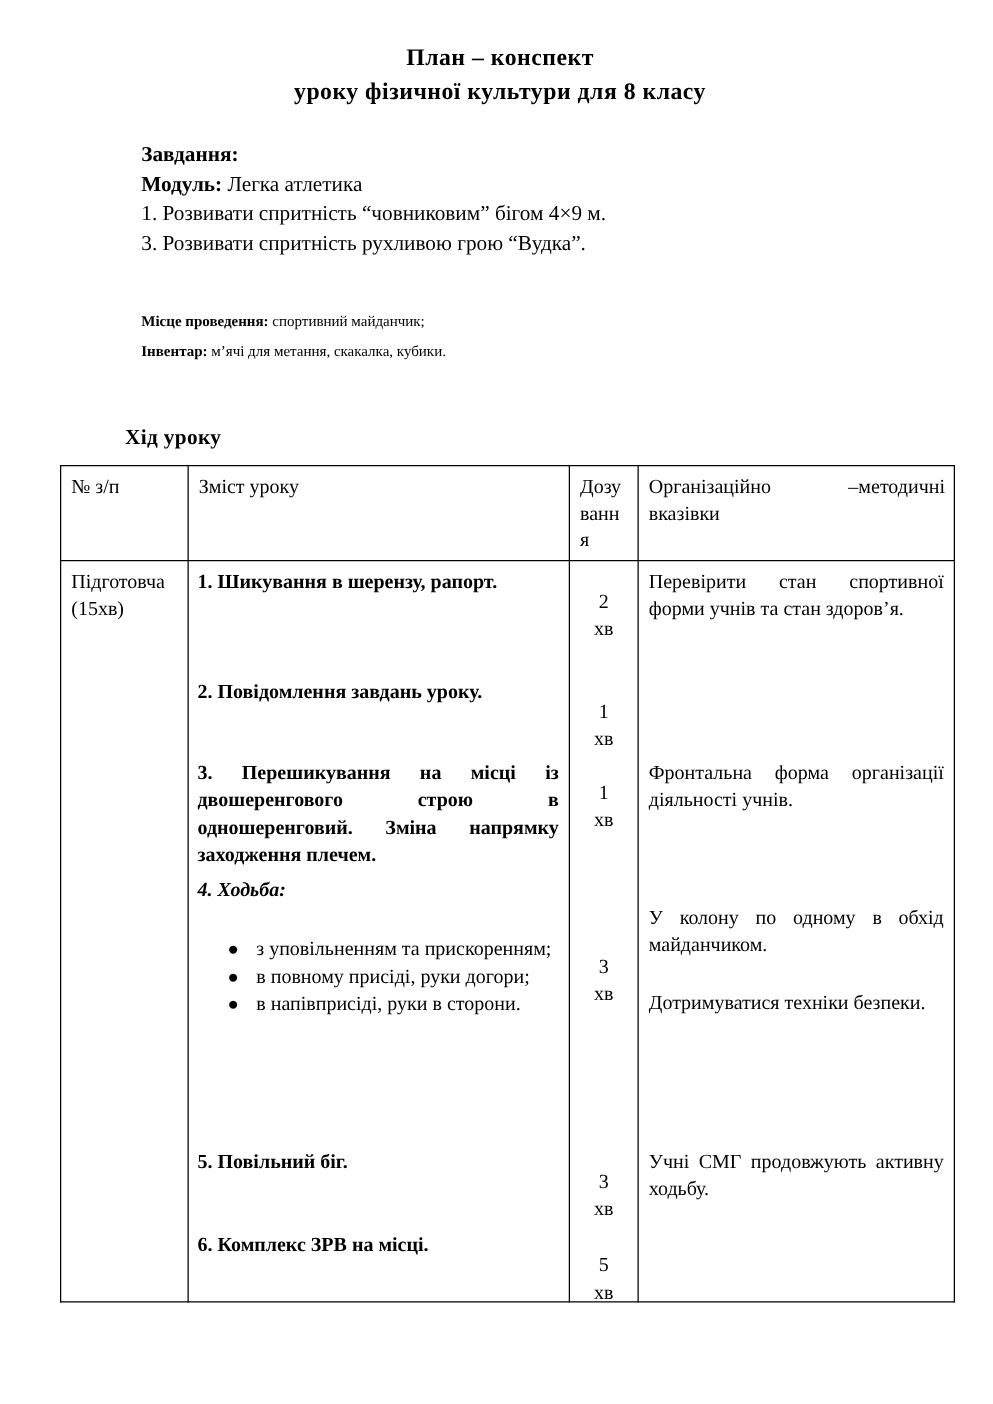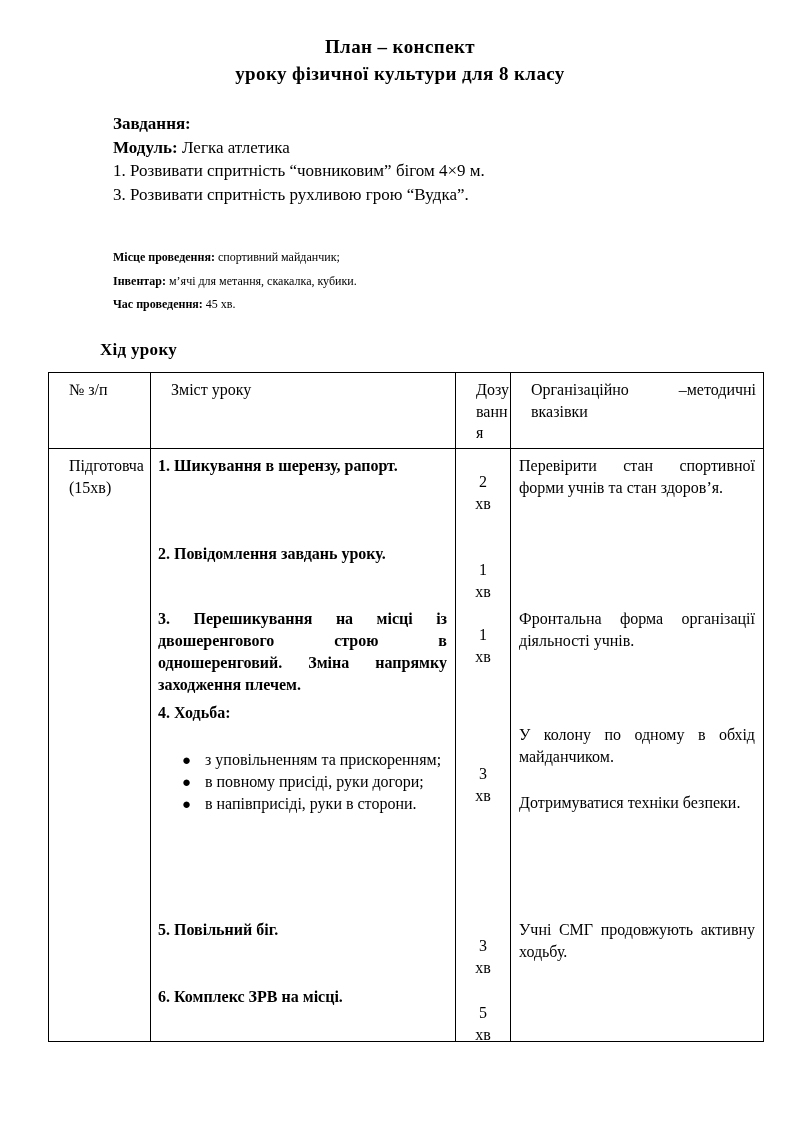--- a/index.html
+++ b/index.html
@@ -79,21 +79,21 @@
     left: 48px;
     top: 372px;
     width: 715px;
     border-collapse: collapse;
     table-layout: fixed;
     font-size: 16px;
   }
   table.lesson td {
     border: 1px solid #000000;
     vertical-align: top;
-    padding: 6px 7px 4px 20px;
+    padding: 6px 7px 4px 8px;
     line-height: 21.5px;
   }
   col.c-num   { width: 102px; }
   col.c-cont  { width: 305px; }
   col.c-dose  { width: 55px; }
   col.c-notes { width: 253px; }
 
   thead td {
     vertical-align: top;
   }
@@ -188,24 +188,20 @@
   </div>
 
   <div class="venue">
     <div class="row">
       <b>Місце проведення:</b>
       <span>спортивний майданчик;</span>
     </div>
     <div class="row">
       <b>Інвентар:</b>
       <span>м’ячі для метання, скакалка, кубики.</span>
-    </div>
-    <div class="row">
-      <b>Час проведення:</b>
-      <span>45 хв.</span>
     </div>
   </div>
 
   <div class="section-heading">Хід уроку</div>
 
   <table class="lesson">
     <colgroup>
       <col class="c-num">
         <col class="c-cont">
         <col class="c-dose">
@@ -235,21 +231,21 @@
         <td class="num-col">
           <div class="cell-num">Підготовча</div>
           <div class="cell-num">(15хв)</div>
         </td>
 
         <td class="content-col">
           <div class="content-inner">
             <div class="item" style="top:6px;">1. Шикування в шерензу, рапорт.</div>
             <div class="item" style="top:94px;">2. Повідомлення завдань уроку.</div>
             <div class="item jf" style="top:159px;text-align-last:left;">3. Перешикування на місці із двошеренгового строю в одношеренговий. Зміна напрямку заходження плечем.</div>
-            <div class="item" style="top:253px;">4. Ходьба:</div>
+            <div class="item" style="top:253px;font-style:italic;">4. Ходьба:</div>
 
             <ul class="bullets" style="top:300px;">
               <li>
                 <span class="bullet-dot">●</span>
                 <span class="btxt">з уповільненням та прискоренням;</span>
               </li>
               <li>
                 <span class="bullet-dot">●</span>
                 <span class="btxt">в повному присіді, руки догори;</span>
               </li>

